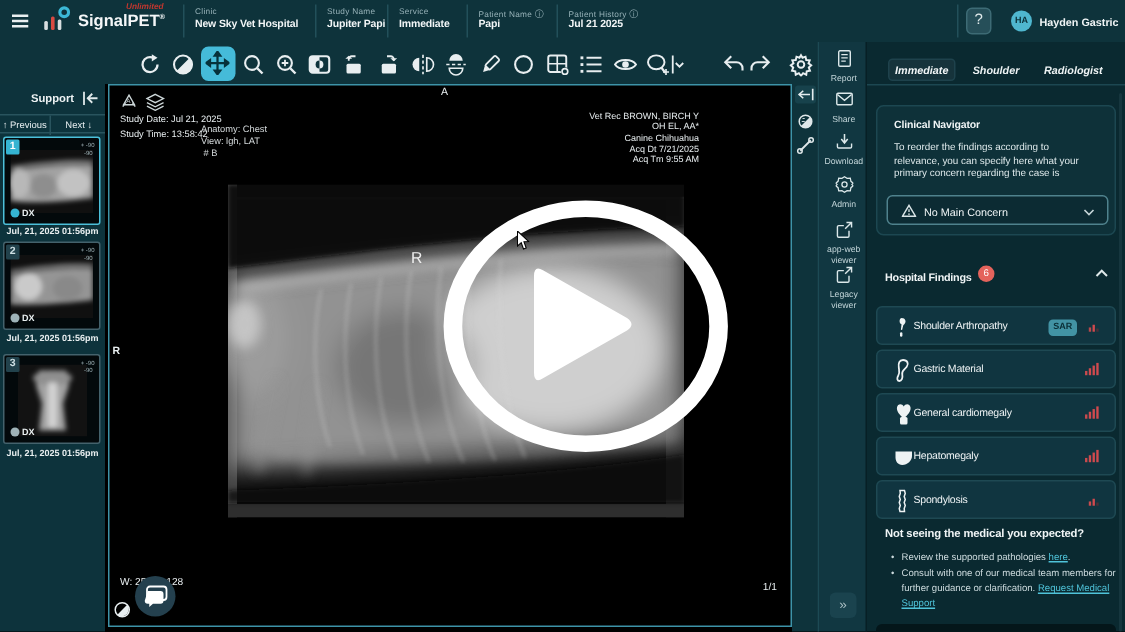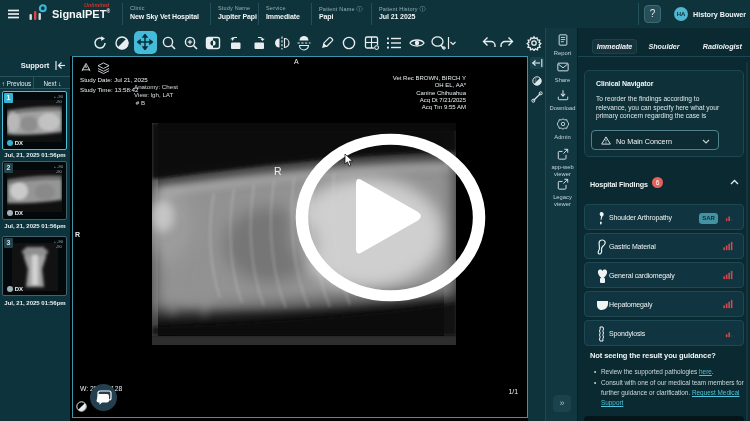--- a/index.html
+++ b/index.html
@@ -72,21 +72,21 @@
     <div class="hdiv" style="left:311px"></div>
     <div class="flabel" style="left:319px">Patient Name <span style="font-size:6px">ⓘ</span></div>
     <div class="fvalue" style="left:319px">Papi</div>
     <div class="hdiv" style="left:371px"></div>
     <div class="flabel" style="left:379px">Patient History <span style="font-size:6px">ⓘ</span></div>
     <div class="fvalue" style="left:379px">Jul 21 2025</div>
     <div class="hdiv" style="left:638px"></div>
 
     <div class="abs" style="left:644px;top:5px;width:17px;height:18px;background:#264f59;border:1px solid #3d6b75;border-radius:4px;color:#dfe9ea;font-size:10px;text-align:center;line-height:16px">?</div>
     <div class="abs" style="left:674px;top:7px;width:14px;height:14px;border-radius:50%;background:#4fb7cf;color:#0b3038;font-size:6px;font-weight:bold;text-align:center;line-height:14px">HA</div>
-    <div class="abs" style="left:693px;top:10px;font-size:7.2px;font-weight:bold;color:#f0f5f6">History Bouwer</div>
+    <div class="abs" style="left:693px;top:10px;font-size:7.2px;font-weight:bold;color:#f0f5f6">Hayden Gastric</div>
   </div>
 
   <div class="abs hatch" id="toolbar"></div>
   <div id="tbicons">
 
     <svg class="tbi" style="left:92px" viewBox="0 0 16 16">
         <path d="M13 8 A5 5 0 1 1 10.5 3.7" fill="none" stroke="#e8eef0" stroke-width="1.5"></path>
         <path d="M9.2 1.2 L13 3.5 L9.2 6" fill="#e8eef0"></path>
       </svg>
 
@@ -453,27 +453,27 @@
         </svg>
       <div class="rlabel">Legacy<br>viewer</div>
     </div>
     <div class="abs" style="left:7px;top:367px;width:18px;height:17px;background:#1a434e;border-radius:4px;color:#a9bec3;font-size:9px;text-align:center;line-height:16px">»</div>
   </div>
 
   <div class="abs hatch" id="rpanel">
 
     <div class="abs" style="left:14px;top:11px;width:45px;height:15px;background:#16333b;border:1px solid #1e424c;border-radius:3px;color:#f2f6f7;font-size:7.2px;font-style:italic;font-weight:bold;text-align:center;line-height:14px">Immediate</div>
     <div class="abs" style="left:63px;top:14px;width:46px;color:#edf3f4;font-size:7.2px;font-style:italic;font-weight:bold;text-align:center">Shoulder</div>
-    <div class="abs" style="left:118px;top:14px;width:46px;color:#edf3f4;font-size:7.2px;font-style:italic;font-weight:bold;text-align:right">Radiologist</div>
+    <div class="abs" style="left:118px;top:14px;width:46px;color:#edf3f4;font-size:7.2px;font-style:italic;font-weight:bold;text-align:left">Radiologist</div>
     <div class="abs" style="left:0;top:28px;width:172px;height:1px;background:#1c4751"></div>
 
     <div class="card" style="left:6px;top:42px;width:160px;height:87px">
       <div class="abs" style="left:11px;top:9px;font-size:7px;font-weight:bold;letter-spacing:-.1px;color:#f0f5f6">Clinical Navigator</div>
       <div class="abs" style="left:11px;top:24px;font-size:6.6px;line-height:8.7px;color:#dde8ea;white-space:nowrap">To reorder the findings according to<br>relevance, you can specify here what your<br>primary concern regarding the case is</div>
-      <div class="abs" style="left:6px;top:59px;width:128px;height:20px;border:1px solid #4f828d;border-radius:4px;background:#0c2b33">
+      <div class="abs" style="left:6px;top:59px;width:148px;height:20px;border:1px solid #4f828d;border-radius:4px;background:#0c2b33">
         <svg class="abs" style="left:9px;top:5px" width="10" height="9" viewBox="0 0 11 10">
             <path d="M5.5 1 L10.3 9 H0.7 Z" fill="none" stroke="#d8e3e5" stroke-width="1.1"></path>
             <line x1="5.5" y1="3.8" x2="5.5" y2="6" stroke="#d8e3e5" stroke-width="1"></line>
             <circle cx="5.5" cy="7.5" r=".6" fill="#d8e3e5"></circle>
           </svg>
         <div class="abs" style="left:24px;top:6px;font-size:7.2px;color:#f0f5f6">No Main Concern</div>
         <svg class="abs" style="right:8px;top:8px" width="8" height="5" viewBox="0 0 8 5">
             <path d="M1 1 L4 4 L7 1" fill="none" stroke="#c6d4d7" stroke-width="1.1"></path>
           </svg>
       </div>
@@ -540,21 +540,21 @@
           <path d="M2 1 H5 L5.5 3 L4.8 5 L5.5 7 L4.8 9 L5.5 11 L4.8 13 L5 15 H2 L1.5 13 L2.2 11 L1.5 9 L2.2 7 L1.5 5 L2.2 3 Z" fill="none" stroke="#eef3f4" stroke-width="1"></path>
         </svg>
       <div class="ftext">Spondylosis</div>
       <svg class="bars" viewBox="0 0 14 13">
           <rect x="4" y="9" width="2.2" height="4" fill="#c94b4e"></rect>
           <rect x="7.5" y="6.5" width="2.2" height="6.5" fill="#d14a4e"></rect>
           <rect x="11" y="10" width="2.2" height="3" fill="#5c2e34" opacity=".8"></rect>
         </svg>
     </div>
 
-    <div class="abs" style="left:12px;top:323px;font-size:7.5px;font-weight:bold;letter-spacing:-.1px;color:#f0f5f6">Not seeing the result you guidance?</div>
+    <div class="abs" style="left:12px;top:323px;font-size:7.5px;font-weight:bold;letter-spacing:-.1px;color:#f0f5f6">Not seeing the medical you expected?</div>
     <div class="abs" style="left:16px;top:340px;width:152px;font-size:6.4px;color:#ccdadd">
       <div class="abs" style="left:0;top:0">•</div>
         <div class="abs" style="left:7px;top:0">Review the supported pathologies <span style="color:#4fc3d9;text-decoration:underline">here</span>.</div>
       <div class="abs" style="left:0;top:11px">•</div>
         <div class="abs" style="left:7px;top:11px">Consult with one of our medical team members for</div>
       <div class="abs" style="left:7px;top:21px">further guidance or clarification. <span style="color:#4fc3d9;text-decoration:underline">Request Medical</span></div>
       <div class="abs" style="left:7px;top:31px;color:#4fc3d9;text-decoration:underline">Support</div>
     </div>
     <div class="abs" style="left:6px;top:388px;width:160px;height:10px;background:#04161a;border-radius:4px 4px 0 0"></div>
     <div class="abs" style="left:168px;top:34px;width:2px;height:359px;background:#16363e;border-radius:1px"></div>

